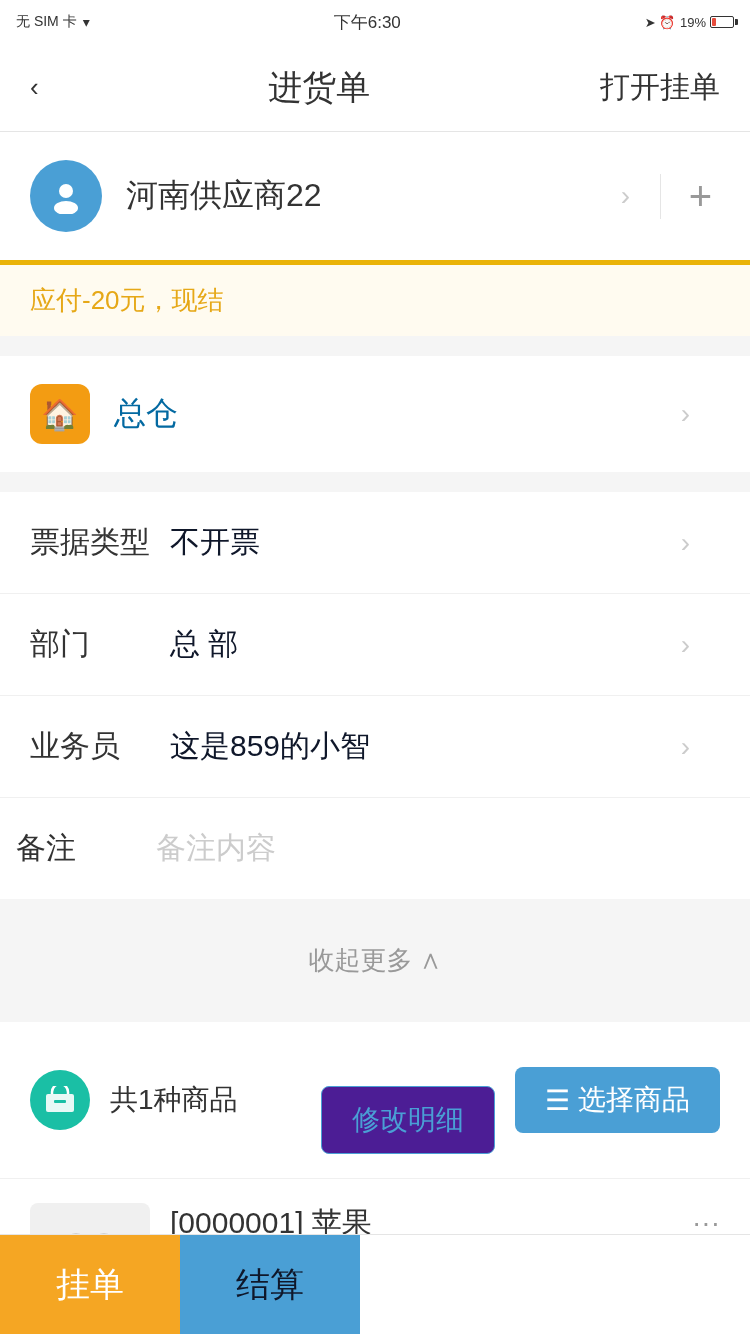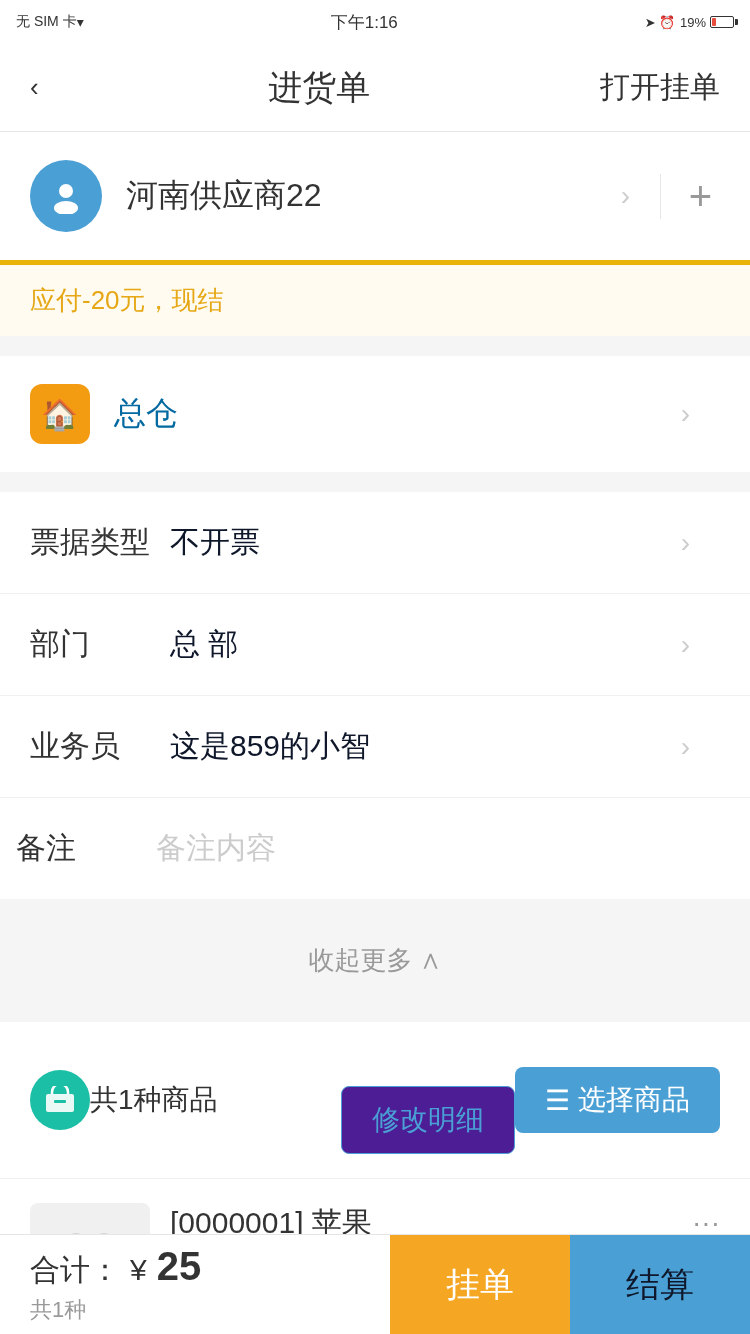--- a/index.html
+++ b/index.html
@@ -17,21 +17,21 @@
     .status-bar {
       background: #fff;
       height: 44px;
       display: flex;
       align-items: center;
       justify-content: space-between;
       padding: 0 16px;
       font-size: 14px;
       color: #333;
     }
-    .status-left { display: flex; align-items: center; gap: 0; }
+    .status-left { display: flex; align-items: center; gap: 6px; }
     .status-center { font-size: 17px; font-weight: 500; }
     .status-right { display: flex; align-items: center; gap: 4px; font-size: 13px; }
     .battery-icon {
       width: 24px; height: 12px; border: 1.5px solid #333; border-radius: 2px; position: relative; display: inline-block;
     }
     .battery-icon::after {
       content: ''; position: absolute; right: -5px; top: 50%; transform: translateY(-50%);
       width: 3px; height: 6px; background: #333; border-radius: 0 1px 1px 0;
     }
     .battery-fill {
@@ -177,20 +177,21 @@
       color: #999;
       cursor: pointer;
     }
 
     
     .product-header {
       display: flex;
       align-items: center;
       padding: 24px 30px;
       background: #fff;
+      gap: 20px;
     }
     .product-icon {
       width: 60px; height: 60px; border-radius: 50%; background: #1abfa5;
       display: flex; align-items: center; justify-content: center; font-size: 28px; color: #fff; flex-shrink: 0;
     }
     .product-count {
       flex: 1;
       font-size: 28px;
       color: #333;
     }
@@ -319,21 +320,21 @@
     .bottom-spacer { height: 100px; }
   </style>
 </head>
 <body>
 
 <div class="status-bar">
   <div class="status-left">
     <span>无 SIM 卡</span>
     <span>▾</span>
   </div>
-  <div class="status-center">下午1:16</div>
+  <div class="status-center">下午6:30</div>
   <div class="status-right">
     <span>➤</span>
     <span>⏰</span>
     <span>19%</span>
     <span class="battery-icon">
         <span class="battery-fill"></span>
       </span>
   </div>
 </div>
 
@@ -441,27 +442,19 @@
         <span class="highlight">¥25</span>
       </div>
     </div>
     <div class="product-more">···</div>
   </div>
 </div>
 
 <div class="bottom-spacer"></div>
 
 <div class="bottom-bar">
-  <div class="bottom-total">
-    <div class="total-main">
-      <span>合计：</span>
-      <span>¥</span>
-      <span class="total-amount">25</span>
-    </div>
-    <div class="total-sub">共1种</div>
-  </div>
   <button class="btn-pending">
     <span>挂单</span>
   </button>
   <button class="btn-settle">
     <span>结算</span>
   </button>
 </div>
 
 </body></html>

